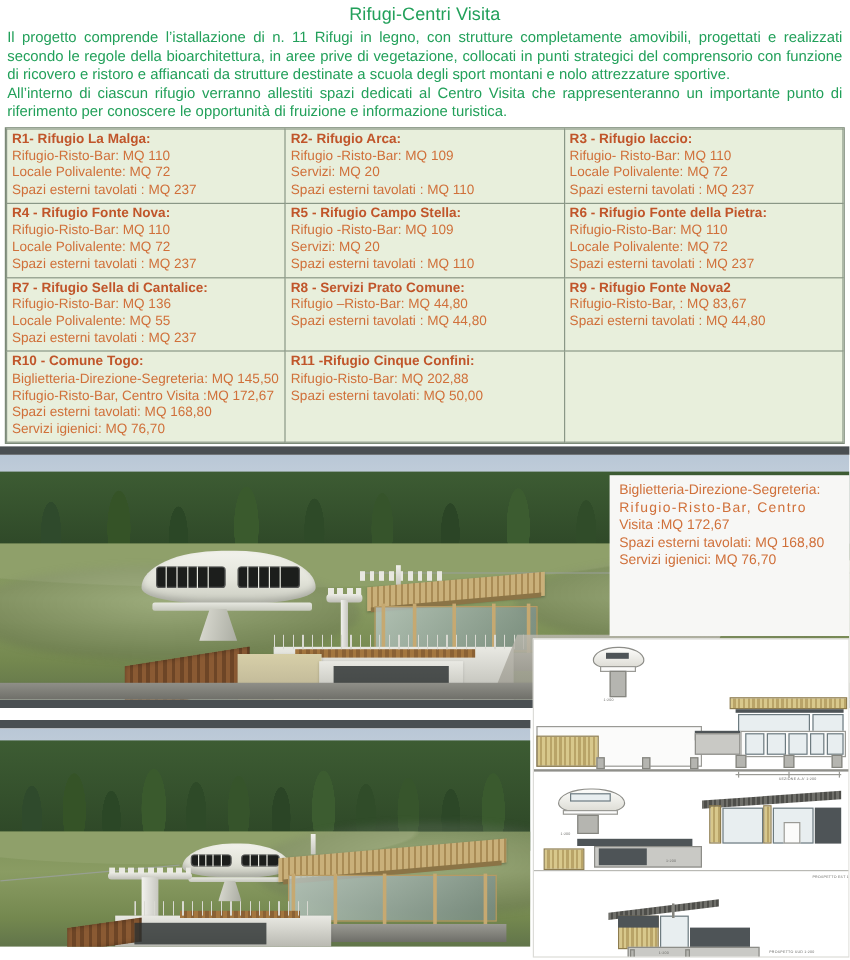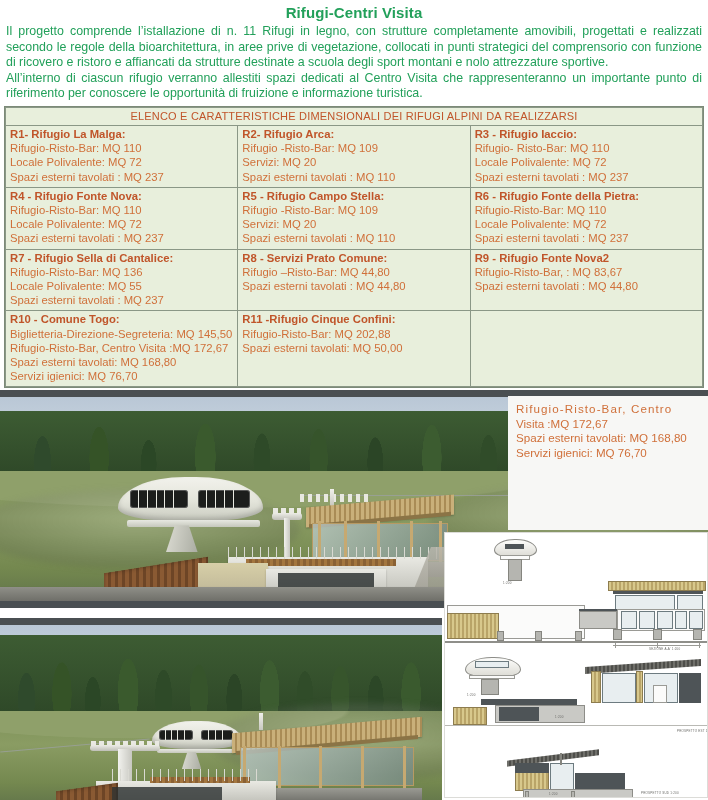--- a/index.html
+++ b/index.html
@@ -6,21 +6,21 @@
   body{
     width:708px;height:800px;background:#ffffff;overflow:hidden;
     font-family:"Liberation Sans", sans-serif;
     position:relative;
   }
   .page{position:relative;width:708px;height:800px;}
 
   
   .intro{padding:2px 6px 0 6px;}
   .doc-title{
-    text-align:center;color:#22a05a;font-weight:bold;font-size:15px;
+    text-align:center;color:#22a05a;font-weight:normal;font-size:15px;
     letter-spacing:.1px;margin:2px 0 3px 0;
   }
   .intro p{
     margin:0;color:#22a05a;font-size:12.4px;line-height:15.6px;
     text-align:justify;text-justify:inter-word;
   }
   .intro p.last{text-align:justify;}
 
   
   .tbl-wrap{margin:4px 4px 0 4px;border:1px solid #7c8a78;}
@@ -212,23 +212,20 @@
 
   <div class="intro">
     <div class="doc-title">Rifugi-Centri Visita</div>
     <p>Il progetto comprende l’istallazione di n. 11 Rifugi in legno, con strutture completamente amovibili, progettati e realizzati secondo le regole della bioarchitettura, in aree prive di vegetazione, collocati in punti strategici del comprensorio con funzione di ricovero e ristoro e affiancati da strutture destinate a scuola degli sport montani e nolo attrezzature sportive.</p>
     <p class="last">All’interno di ciascun rifugio verranno allestiti spazi dedicati al Centro Visita che rappresenteranno un importante punto di riferimento per conoscere le opportunità di fruizione e informazione turistica.</p>
   </div>
 
   <div class="tbl-wrap">
     <table class="rifugi">
       <tbody>
-          <tr>
-        <td colspan="3" class="tbl-head-cell">ELENCO E CARATTERISTICHE DIMENSIONALI DEI RIFUGI ALPINI DA REALIZZARSI</td>
-      </tr>
       <tr>
         <td>
           <div class="cell-title">R1- Rifugio La Malga:</div>
           <div class="cell-line">Rifugio-Risto-Bar: MQ 110</div>
           <div class="cell-line">Locale Polivalente: MQ 72</div>
           <div class="cell-line">Spazi esterni tavolati : MQ 237</div>
         </td>
         <td>
           <div class="cell-title">R2- Rifugio Arca:</div>
           <div class="cell-line">Rifugio -Risto-Bar: MQ 109</div>
@@ -407,20 +404,21 @@
     </div>
 
     <div class="concrete" style="left:96px;top:156px;width:180px;height:26px;"></div>
     <div class="deckwood" style="left:150px;top:152px;width:100px;height:6px;"></div>
     <div class="railing" style="left:112px;top:144px;width:150px;height:12px;"></div>
     <div class="woodwall" style="left:56px;top:162px;width:62px;height:20px;transform:skewY(-8deg);"></div>
     <div style="position:absolute;left:112px;top:162px;width:110px;height:18px;background:#2b2f2f;opacity:.8;"></div>
   </div>
 
   <div class="info" style="left:508px;top:396px;width:200px;height:134px;">
+    <div class="l">Biglietteria-Direzione-Segreteria:</div>
     <div class="l spread">Rifugio-Risto-Bar,  Centro</div>
     <div class="l">Visita :MQ 172,67</div>
     <div class="l">Spazi esterni tavolati: MQ 168,80</div>
     <div class="l">Servizi igienici: MQ 76,70</div>
   </div>
 
   <div class="draw" style="left:444px;top:532px;width:264px;height:266px;">
 
     <div>
       <div class="dwg-pod" style="left:49px;top:6px;width:41px;height:16px;"></div>

